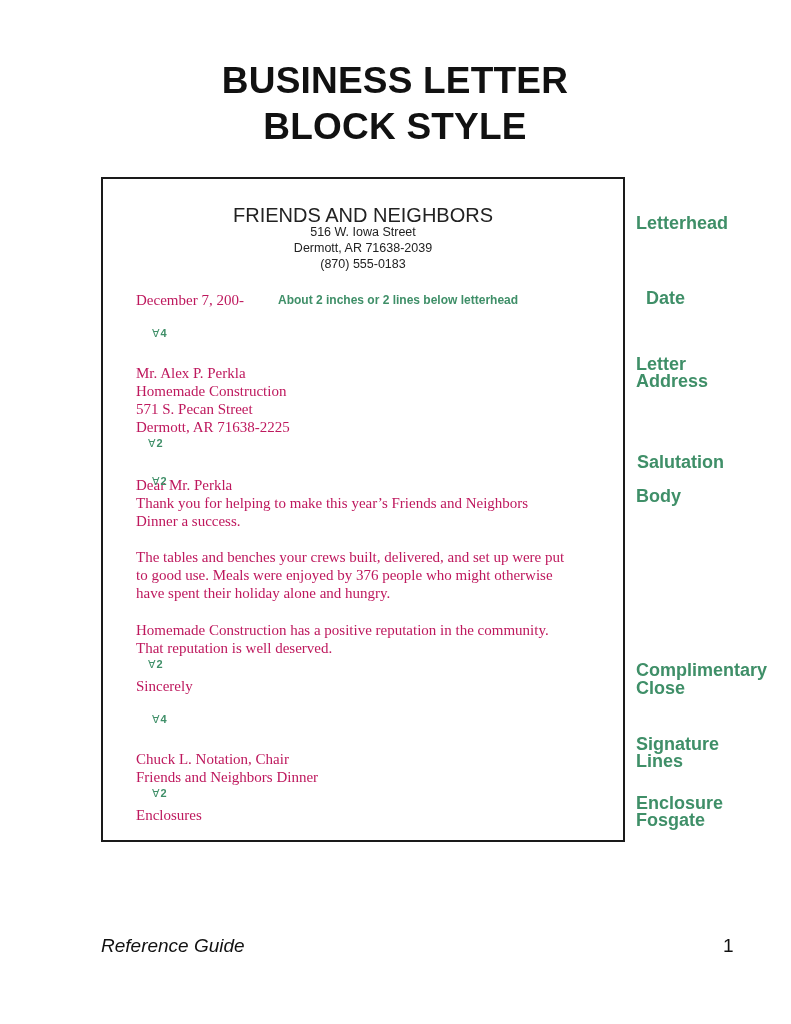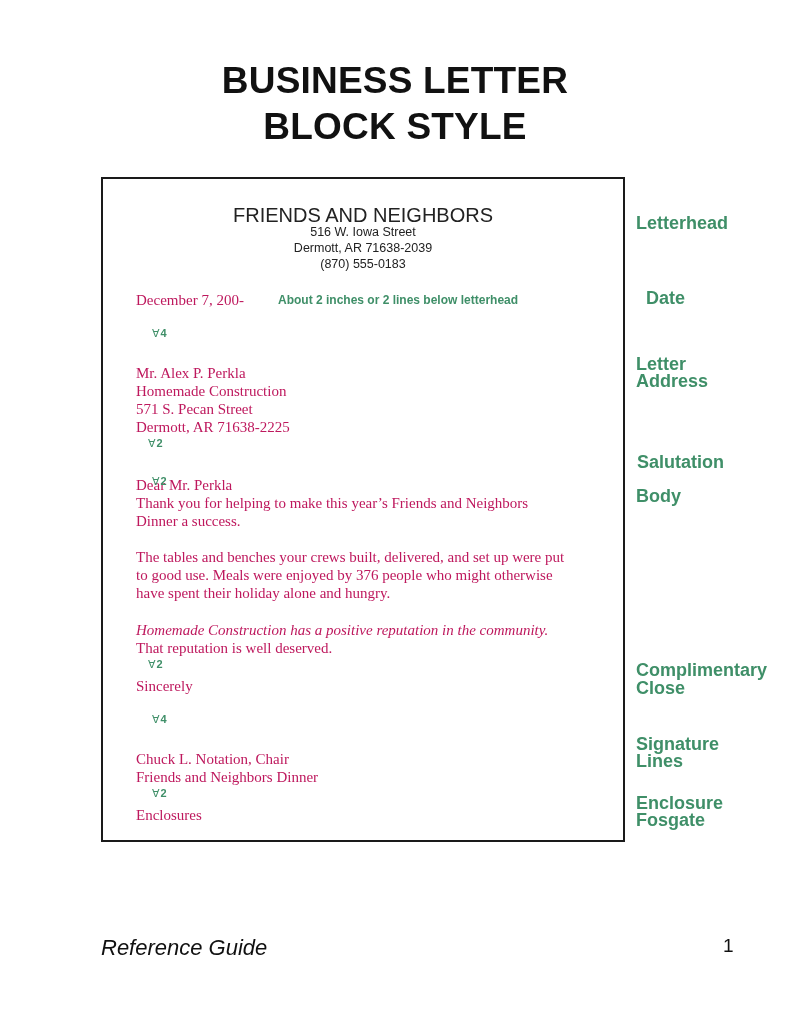--- a/index.html
+++ b/index.html
@@ -10,21 +10,21 @@
   .letter-box { position:absolute; left:101px; top:177px; width:524px; height:665px; border:2px solid #1a1a1a; box-sizing:border-box; }
   .lh { position:absolute; left:101px; width:524px; text-align:center; font-family:"Liberation Sans", sans-serif; color:#222; }
   .lh-name { top:204px; font-size:20px; }
   .lh-line { font-size:12.5px; }
   .serif { position:absolute; left:136px; font-family:"Liberation Serif", serif; font-size:15px; color:#be185d; line-height:18px; white-space:nowrap; }
   .green { color:#3f8f68; font-family:"Liberation Sans", sans-serif; font-weight:bold; }
   .note { position:absolute; font-size:12px; }
   .mark { position:absolute; font-size:11px; }
   .mark .sym { font-weight:normal; font-size:11px; margin-right:1px; }
   .side { position:absolute; left:636px; font-size:18px; line-height:17px; }
-  .footer-left { position:absolute; left:101px; top:935px; font-family:"Liberation Sans", sans-serif; font-style:italic; font-size:22px; color:#111; }
+  .footer-left { position:absolute; left:101px; top:935px; font-family:"Liberation Sans", sans-serif; font-style:italic; font-size:19px; color:#111; }
   .footer-right { position:absolute; left:723px; top:935px; font-family:"Liberation Sans", sans-serif; font-size:19px; color:#111; }
 </style>
 </head>
 <body>
 
 <div class="title">
   <div>BUSINESS LETTER</div>
   <div>BLOCK STYLE</div>
 </div>
 
@@ -51,21 +51,21 @@
 
 <div class="green mark" style="left:152px; top:475px;"><span class="sym">∀</span><span>2</span></div>
 
 <div class="serif" style="top:494px;">Thank you for helping to make this year’s Friends and Neighbors</div>
 <div class="serif" style="top:512px;">Dinner a success.</div>
 
 <div class="serif" style="top:548px;">The tables and benches your crews built, delivered, and set up were put</div>
 <div class="serif" style="top:566px;">to good use. Meals were enjoyed by 376 people who might otherwise</div>
 <div class="serif" style="top:584px;">have spent their holiday alone and hungry.</div>
 
-<div class="serif" style="top:621px;font-style:italic;">Homemade Construction has a positive reputation in the community.</div>
+<div class="serif" style="top:621px;">Homemade Construction has a positive reputation in the community.</div>
 <div class="serif" style="top:639px;text-align:center;">That reputation is well deserved.</div>
 
 <div class="green mark" style="left:148px; top:658px;"><span class="sym">∀</span><span>2</span></div>
 
 <div class="serif" style="top:677px;">Sincerely</div>
 
 <div class="green mark" style="left:152px; top:713px;"><span class="sym">∀</span><span>4</span></div>
 
 <div class="serif" style="top:750px;">Chuck L. Notation, Chair</div>
 <div class="serif" style="top:768px;">Friends and Neighbors Dinner</div>

